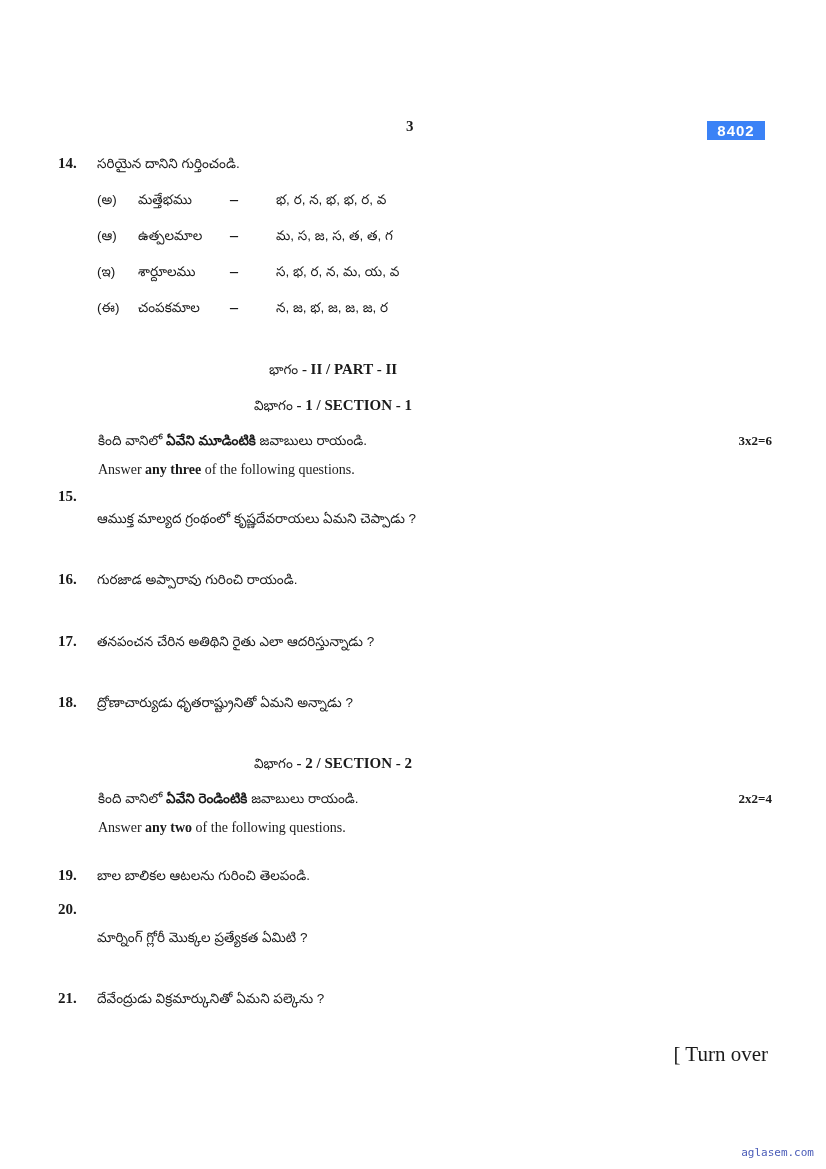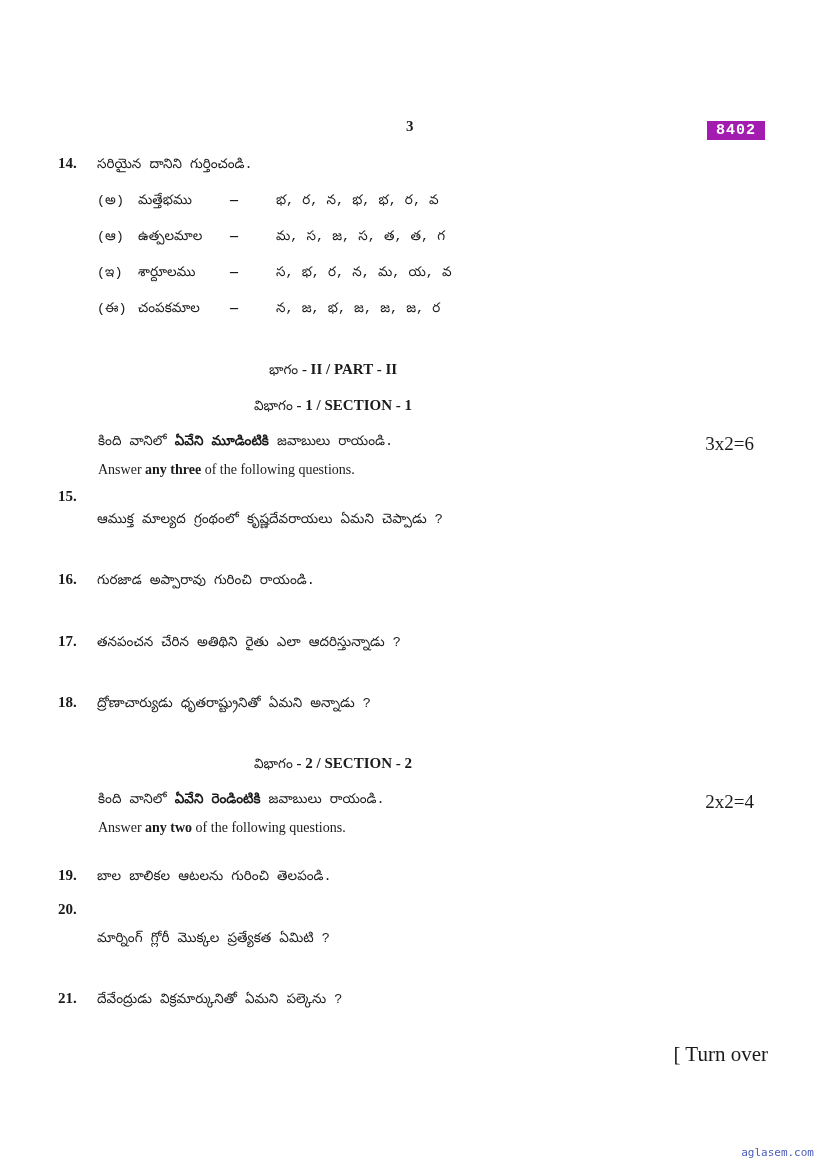--- a/index.html
+++ b/index.html
@@ -3,36 +3,36 @@
 <meta charset="utf-8">
 <style>
   html, body { margin: 0; padding: 0; }
   body {
     width: 826px; height: 1169px; background: #ffffff; position: relative; overflow: hidden;
     font-family: "DejaVu Serif", "Liberation Serif", serif; color: #1a1a1a;
   }
   .abs { position: absolute; white-space: nowrap; }
   .page-num { left: 406px; top: 118px; font-weight: bold; font-size: 15px; font-family: "Liberation Serif", serif; }
   .code-badge {
-    left: 707px; top: 121px; width: 58px; height: 19px; background: #a21caf; color: #fff;
-    font-family: Liberation Mono, monospace; font-weight: bold; font-size: 15px; letter-spacing: 1px;
+    left: 707px; top: 121px; width: 58px; height: 19px; background: #3b82f6; color: #fff;
+    font-family: Liberation Sans, sans-serif; font-weight: bold; font-size: 15px; letter-spacing: 1px;
     text-align: center; line-height: 19px;
   }
   .qnum { font-family: "Liberation Serif", serif; font-weight: bold; font-size: 15px; left: 58px; }
-  .te { font-family: Liberation Mono, monospace; font-size: 13.5px; }
+  .te { font-family: Liberation Sans, sans-serif; font-size: 13.5px; }
   .qtext { left: 97px; }
   .opt-label { left: 97px; }
   .opt-name { left: 138px; }
   .opt-dash { left: 230px; font-family: "Liberation Serif", serif; font-weight: bold; }
   .opt-val { left: 258px; margin-left: 18px; }
   .center { left: 0; width: 666px; text-align: center; }
   .heading { font-family: "Liberation Serif", serif; font-weight: bold; font-size: 15px; }
   .heading .te { font-weight: normal; }
   .en { font-family: "Liberation Serif", serif; font-size: 14px; left: 98px; }
-  .marks { right: 72px; font-family: "Liberation Serif", serif; font-weight: normal; font-size: 19px; }
+  .marks { right: 54px; font-family: "Liberation Serif", serif; font-weight: bold; font-size: 13px; }
   .turn { right: 58px; top: 1042px; font-family: "Liberation Serif", serif; font-size: 21px; }
   .wm { right: 12px; top: 1146px; font-family: "DejaVu Sans Mono", monospace; font-size: 11px; color: #4a5cb8; }
 </style>
 </head>
 <body>
 
 <div class="abs page-num">3</div>
 <div class="abs code-badge">8402</div>
 
 <div class="abs qnum" style="top:155px">14.</div>

